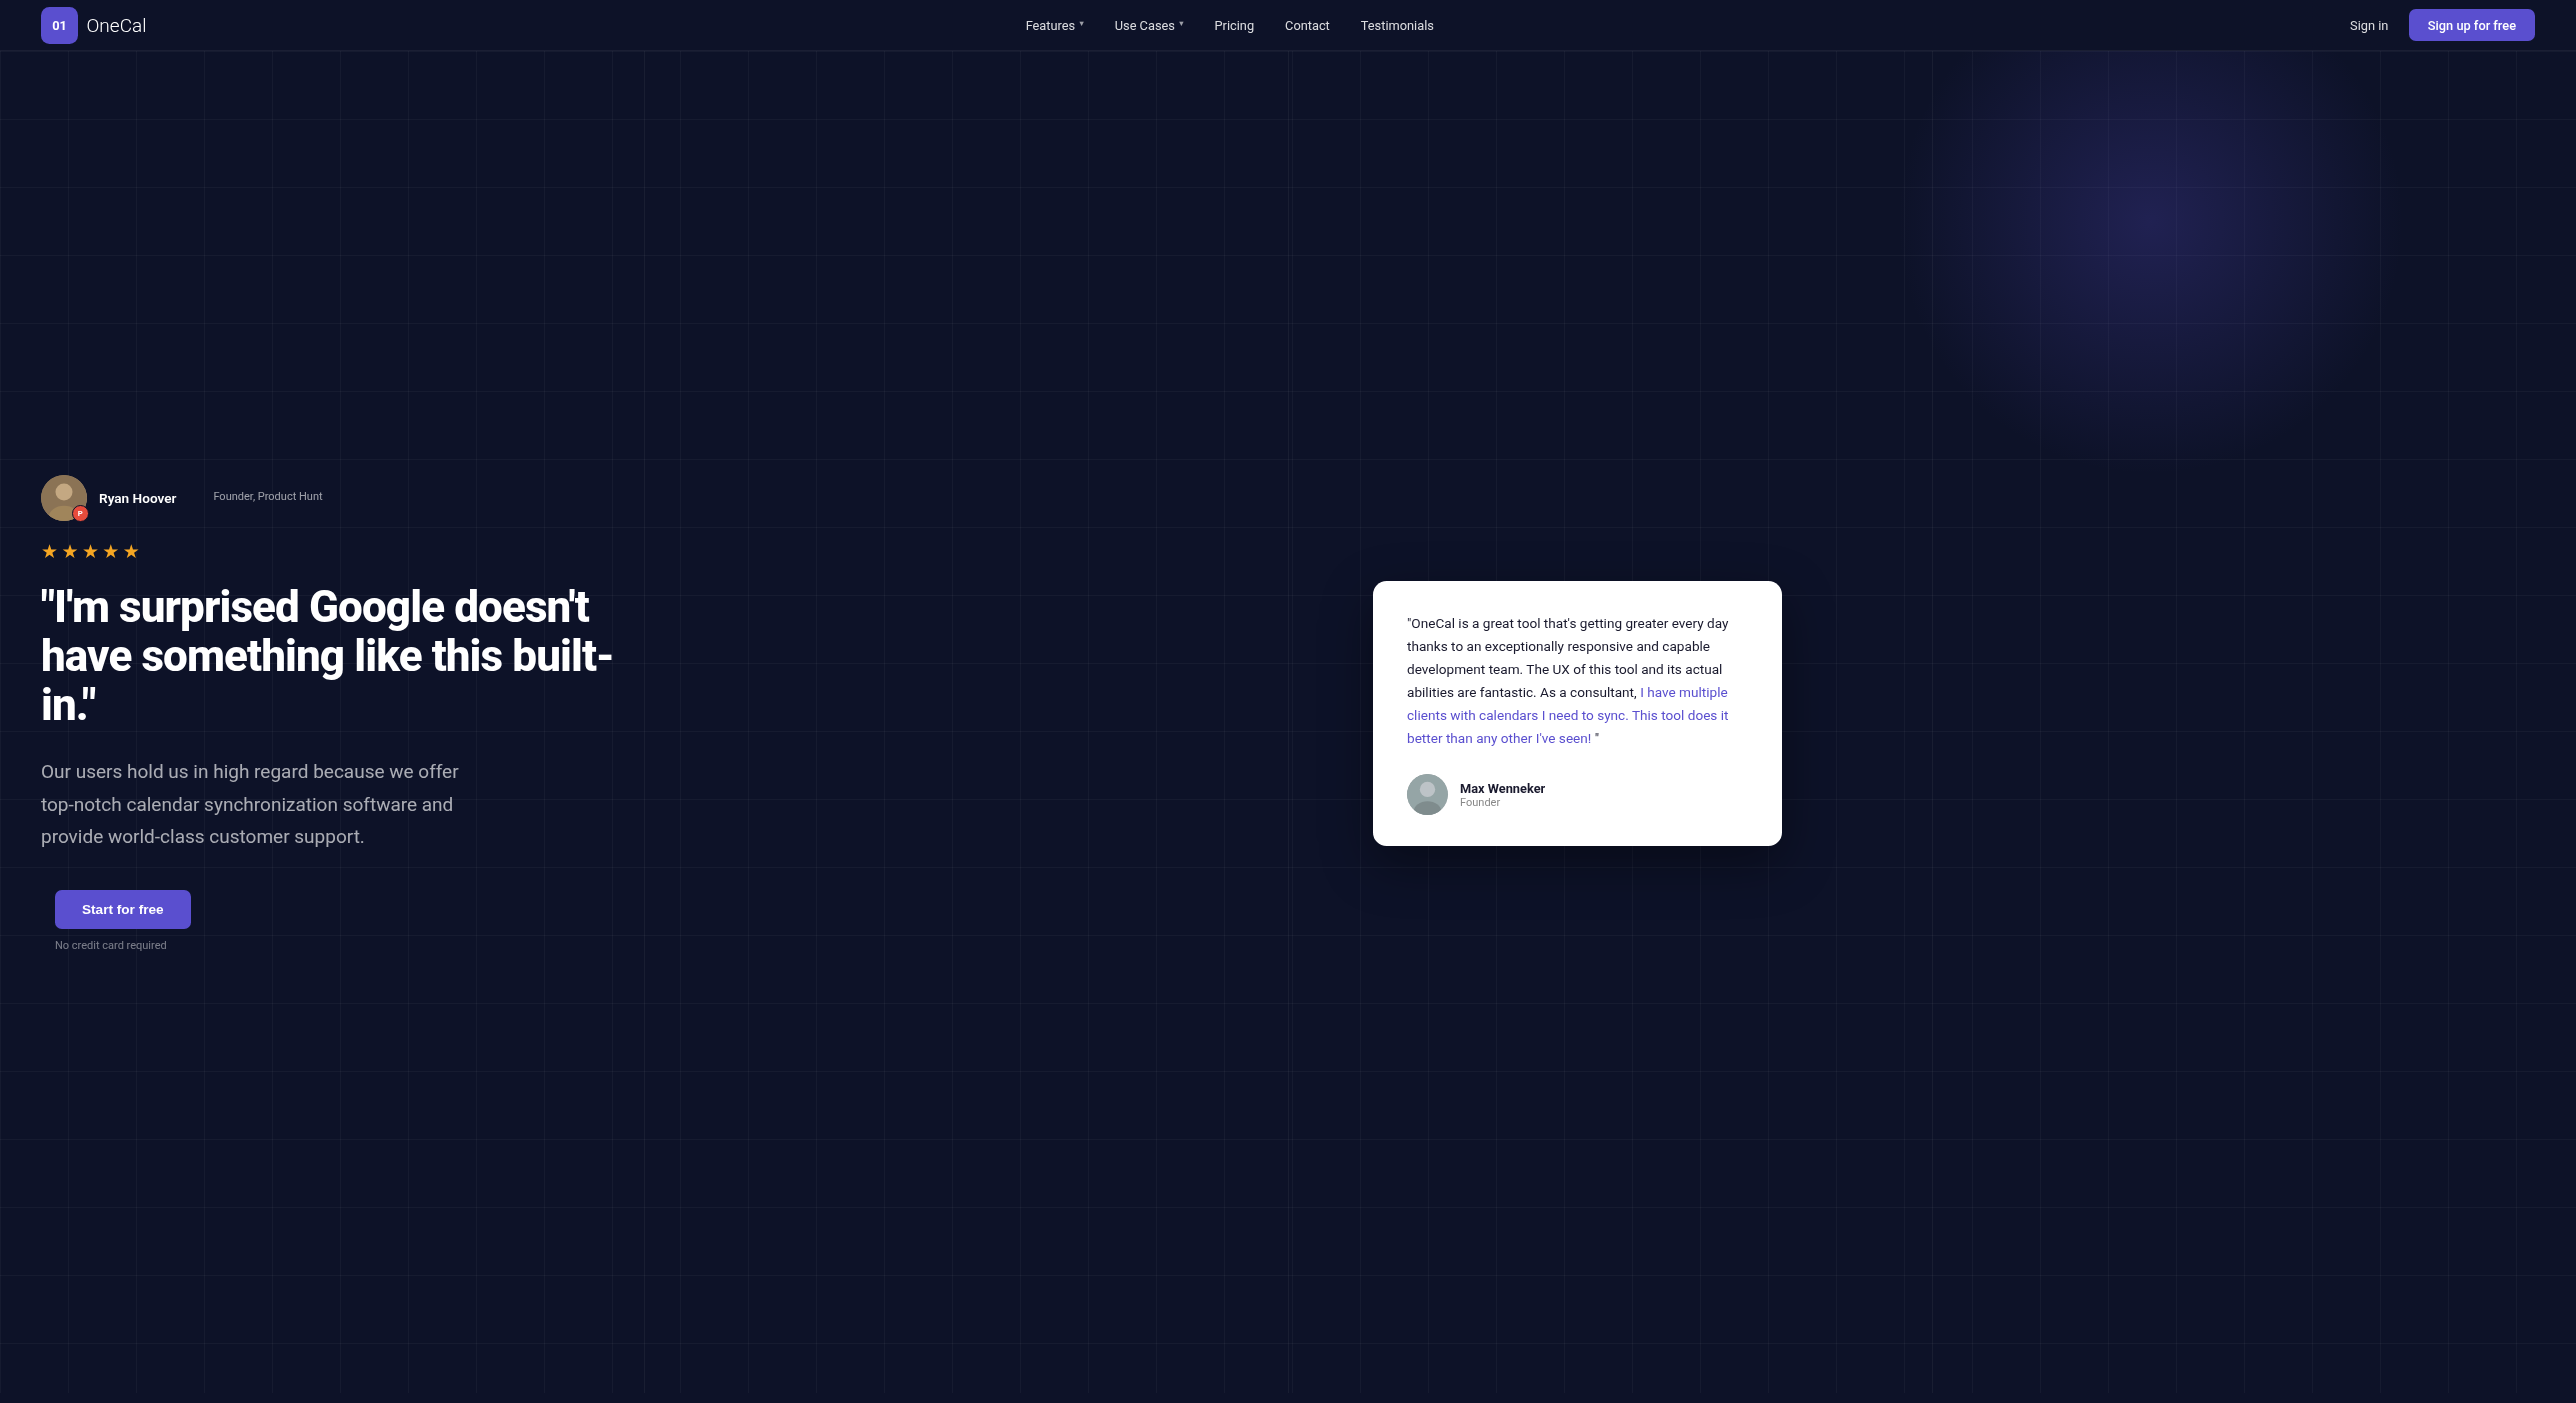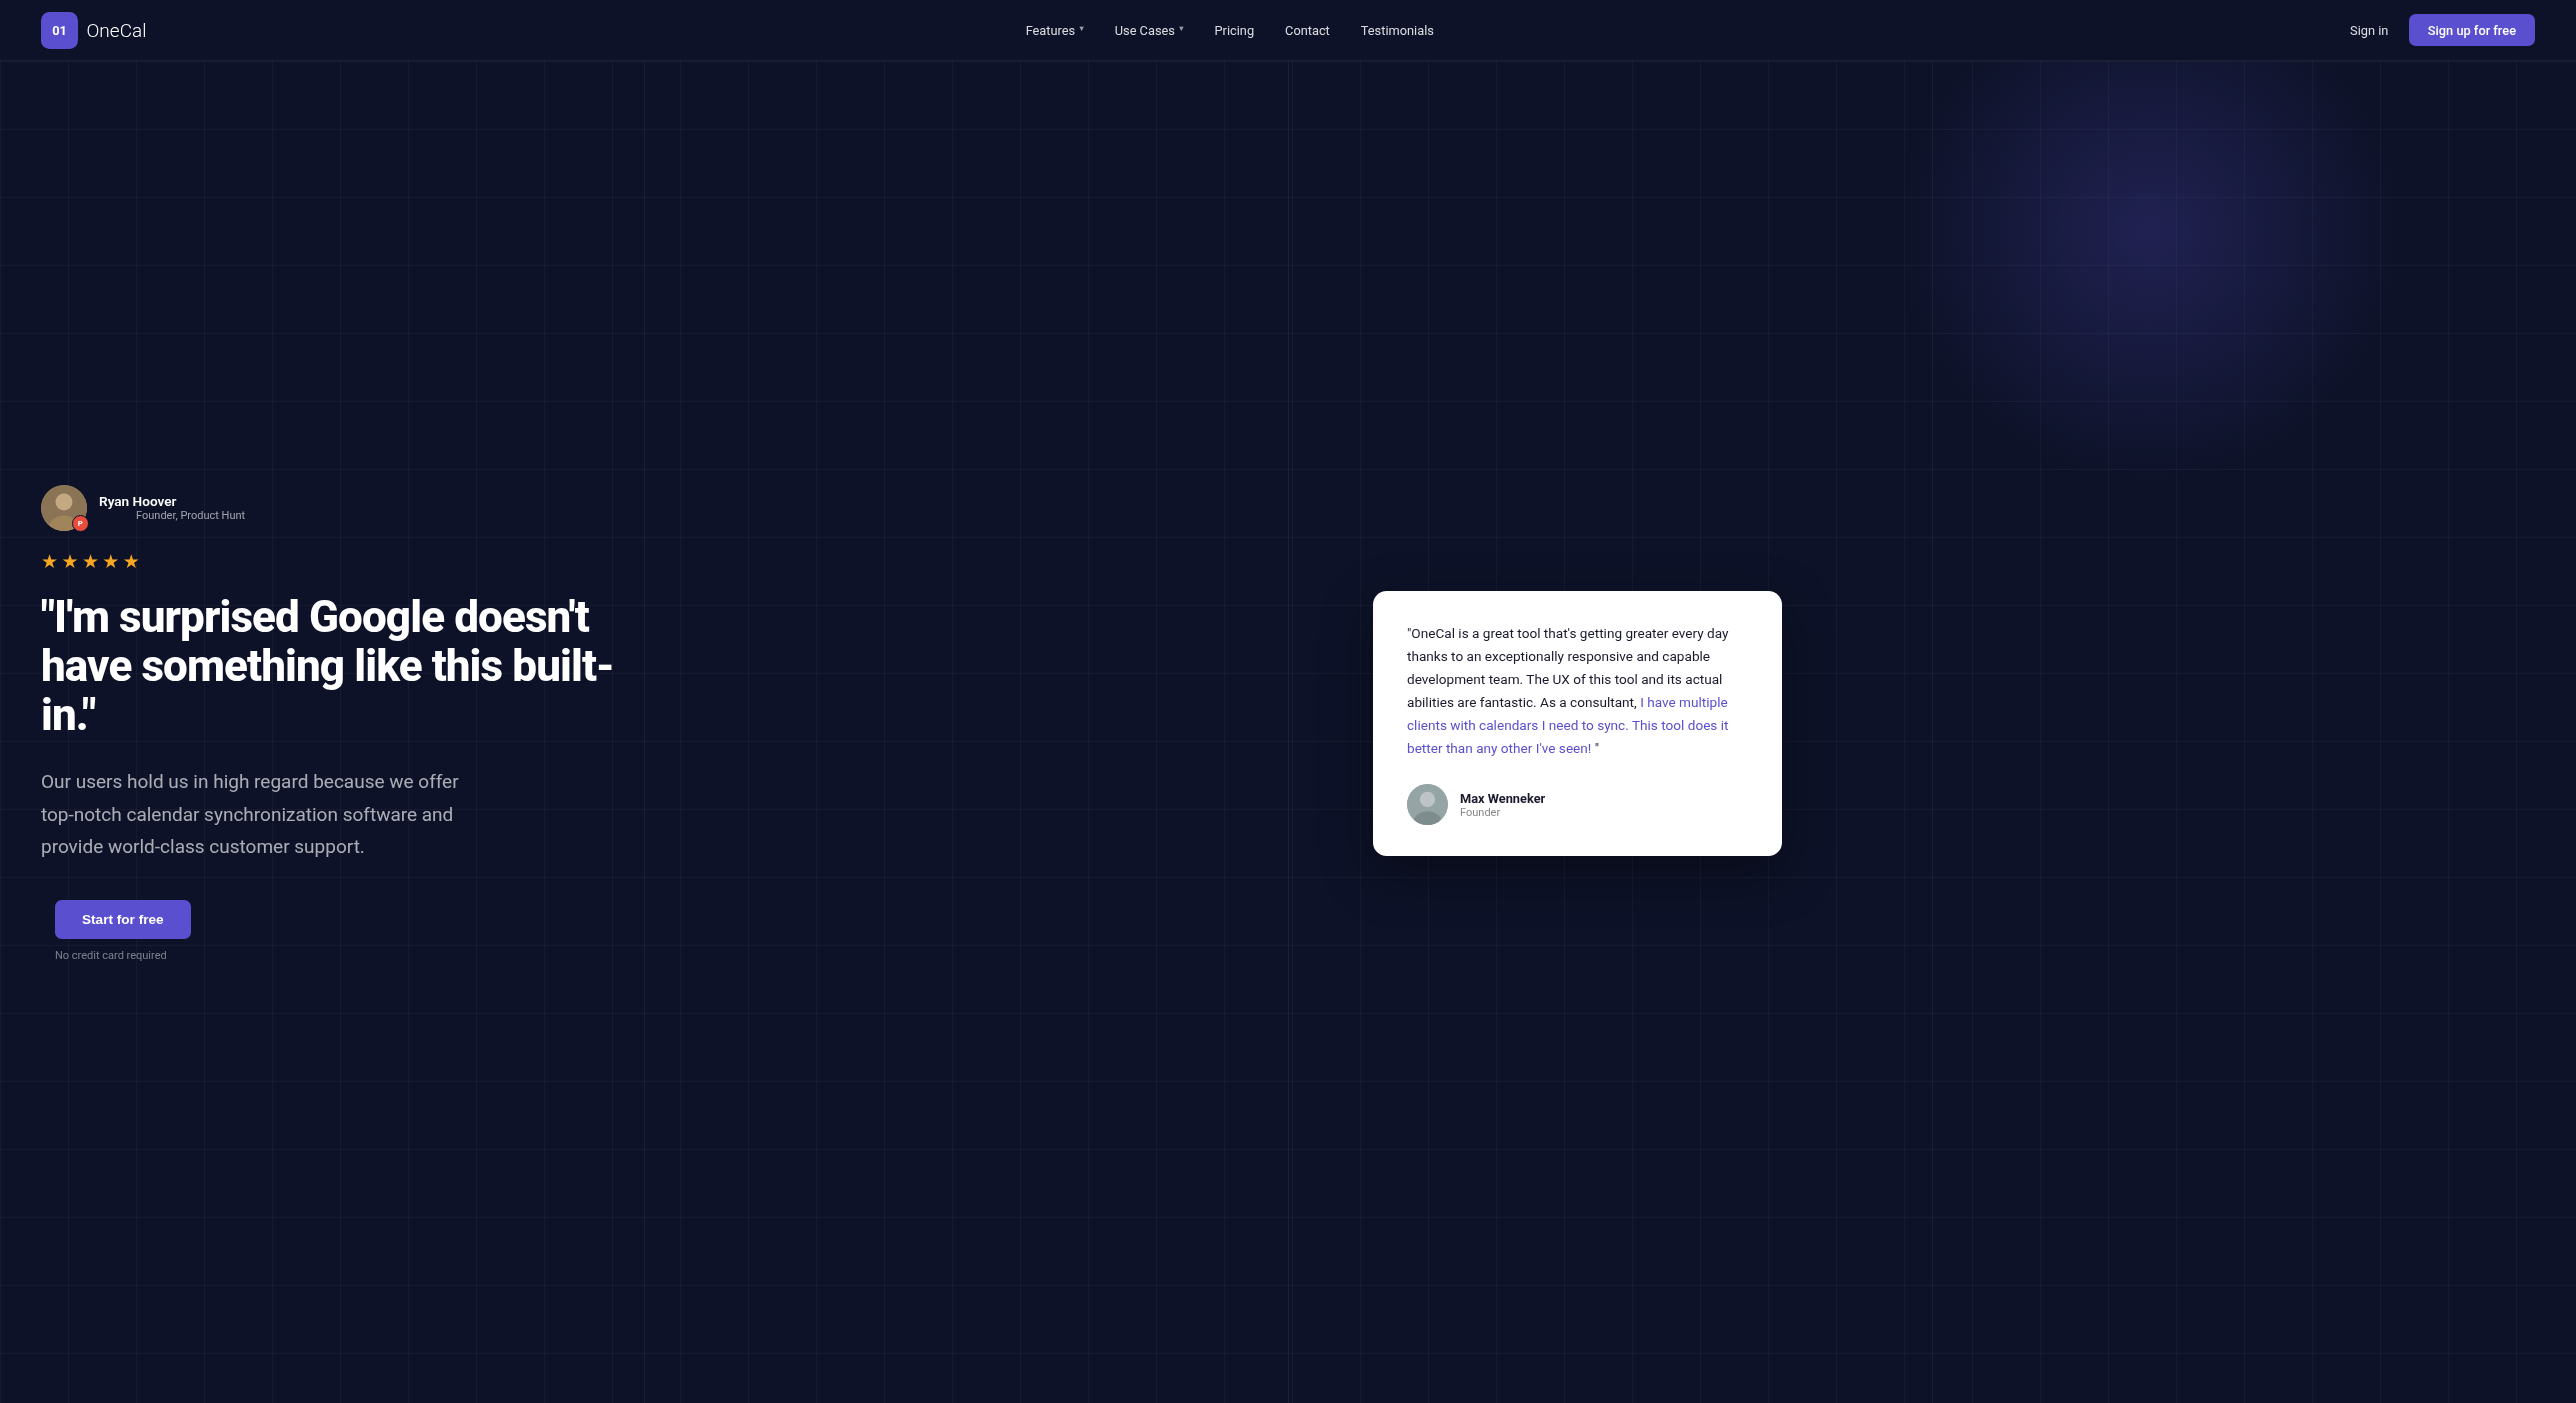--- a/index.html
+++ b/index.html
@@ -11,21 +11,21 @@
       min-height: 100vh;
       overflow-x: hidden;
     }
 
     
     nav {
       display: flex;
       align-items: center;
       justify-content: space-between;
       padding: 0 41px;
-      height: 61px;
+      height: 51px;
       background: #0d1228;
       position: relative;
       z-index: 10;
       border-bottom: 0.9px solid rgba(255,255,255,0.06);
       gap: 48px;
     }
 
     .nav-logo {
       display: flex;
       align-items: center;
@@ -181,21 +181,21 @@
       align-items: center;
       justify-content: center;
       font-size: 7.7px;
       font-weight: 700;
       color: white;
       border: 1.7px solid #0d1228;
     }
 
     .author-info {
       display: flex;
-      flex-direction: column;
+      flex-direction: row;
     }
 
     .author-name {
       font-size: 13.6px;
       font-weight: 600;
       color: white;
     }
 
     .author-role {
       font-size: 11px;

